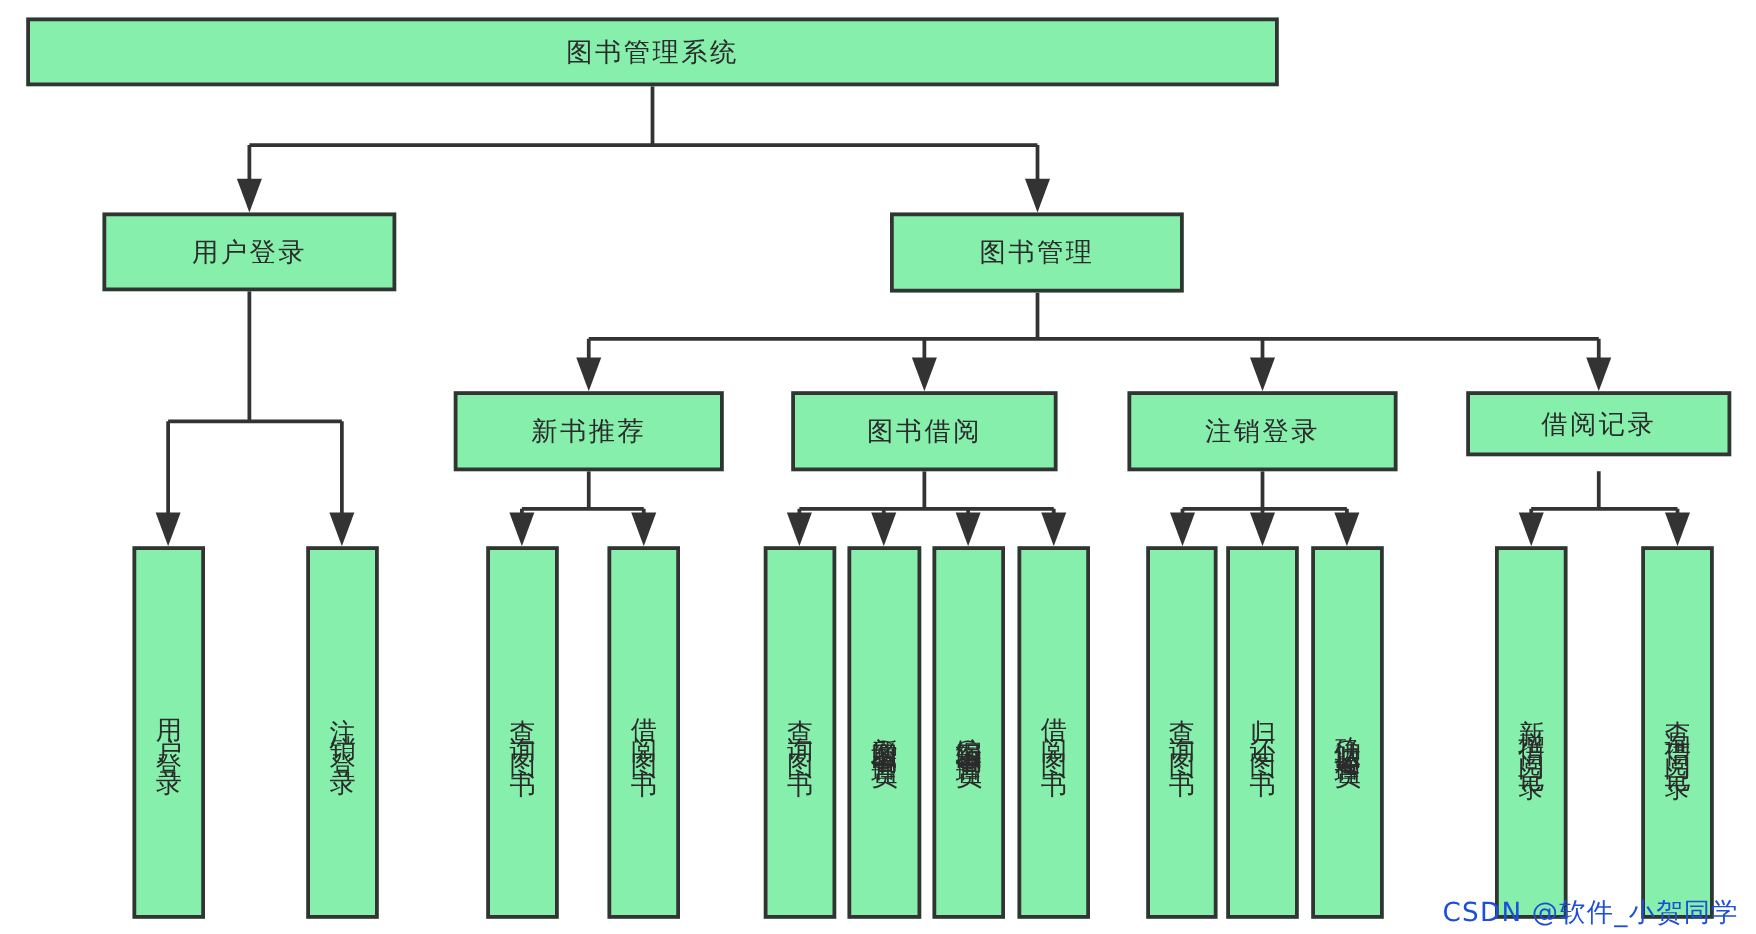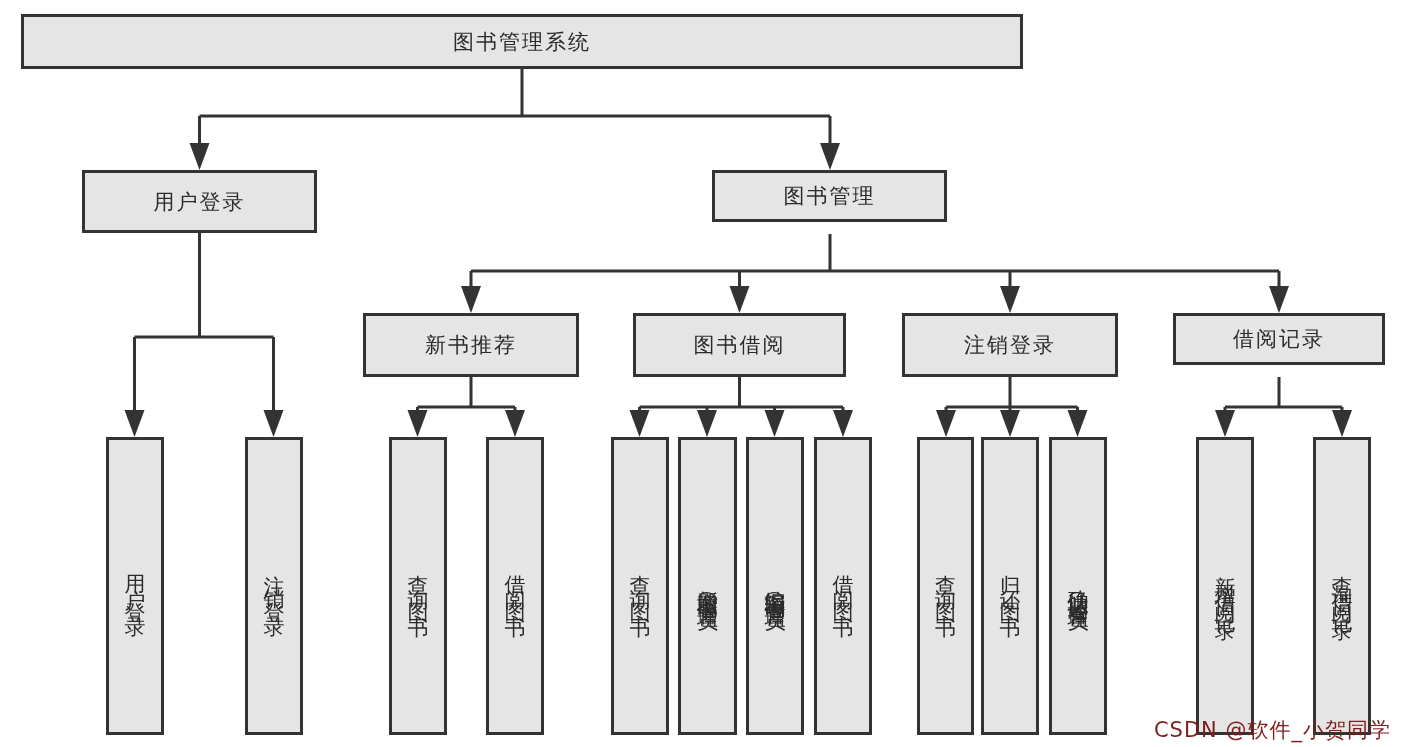--- a/index.html
+++ b/index.html
@@ -18,21 +18,21 @@
   .connectors {
     position: absolute;
     left: 0; top: 0;
     width: 1405px; height: 747px;
   }
   .connectors path { stroke: #333333; stroke-width: 3; fill: none; }
   .connectors polygon { fill: #333333; stroke: none; }
   .node {
     position: absolute;
     border: 3px solid #333333;
-    background: #e5e5e5;
+    background: #86efac;
     display: flex;
     align-items: center;
     justify-content: center;
     font-size: 21px;
     letter-spacing: 2px;
     color: #2b2b2b;
     z-index: 2;
   }
   .leaf {
     top: 437px;
@@ -42,21 +42,21 @@
   }
   .ls-s { letter-spacing: 14px; }
   .ls-m { letter-spacing: 9px; }
   .ls-l { letter-spacing: 3px; }
   .watermark {
     position: absolute;
     top: 716px;
     right: 14px;
     font-size: 21px;
     letter-spacing: 1px;
-    color: #7f1d1d;
+    color: #1d4ed8;
     z-index: 3;
     white-space: nowrap;
   }
 </style>
 </head>
 <body>
 
 <div class="canvas">
 
   <svg class="connectors" viewBox="0 0 1405 747" xmlns="http://www.w3.org/2000/svg">
@@ -102,21 +102,21 @@
     </g>
   </svg>
 
   <div class="node" style="left:21px; top:14px; width:1002px; height:55px;">
     <span>图书管理系统</span>
   </div>
 
   <div class="node" style="left:82px; top:170px; width:235px; height:63px;">
     <span>用户登录</span>
   </div>
-  <div class="node" style="left:712px; top:170px; width:235px; height:52px;">
+  <div class="node" style="left:712px; top:170px; width:235px; height:64px;">
     <span>图书管理</span>
   </div>
 
   <div class="node" style="left:363px; top:313px; width:216px; height:64px;">
     <span>新书推荐</span>
   </div>
   <div class="node" style="left:633px; top:313px; width:213px; height:64px;">
     <span>图书借阅</span>
   </div>
   <div class="node" style="left:902px; top:313px; width:216px; height:64px;">

